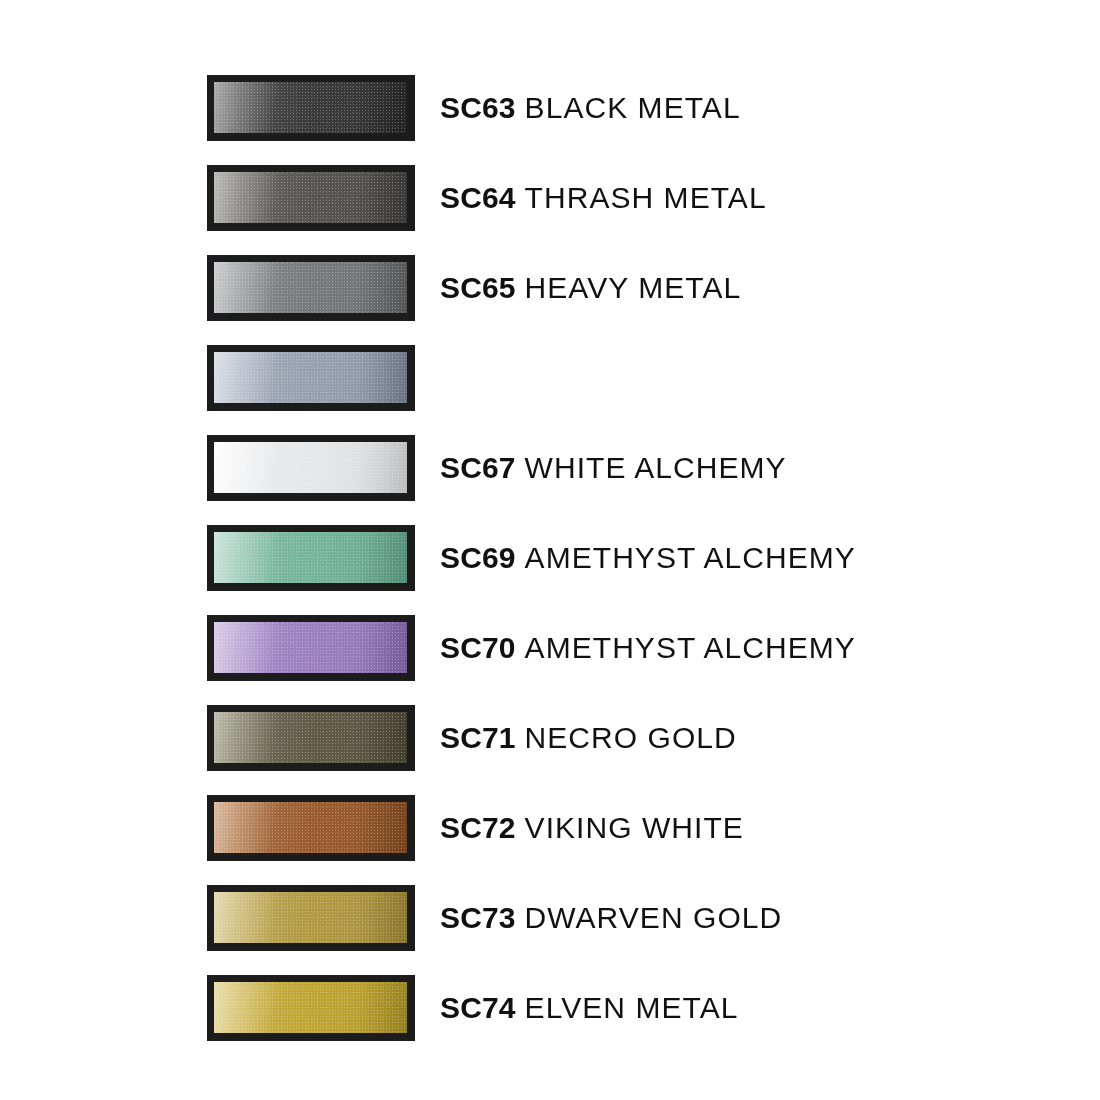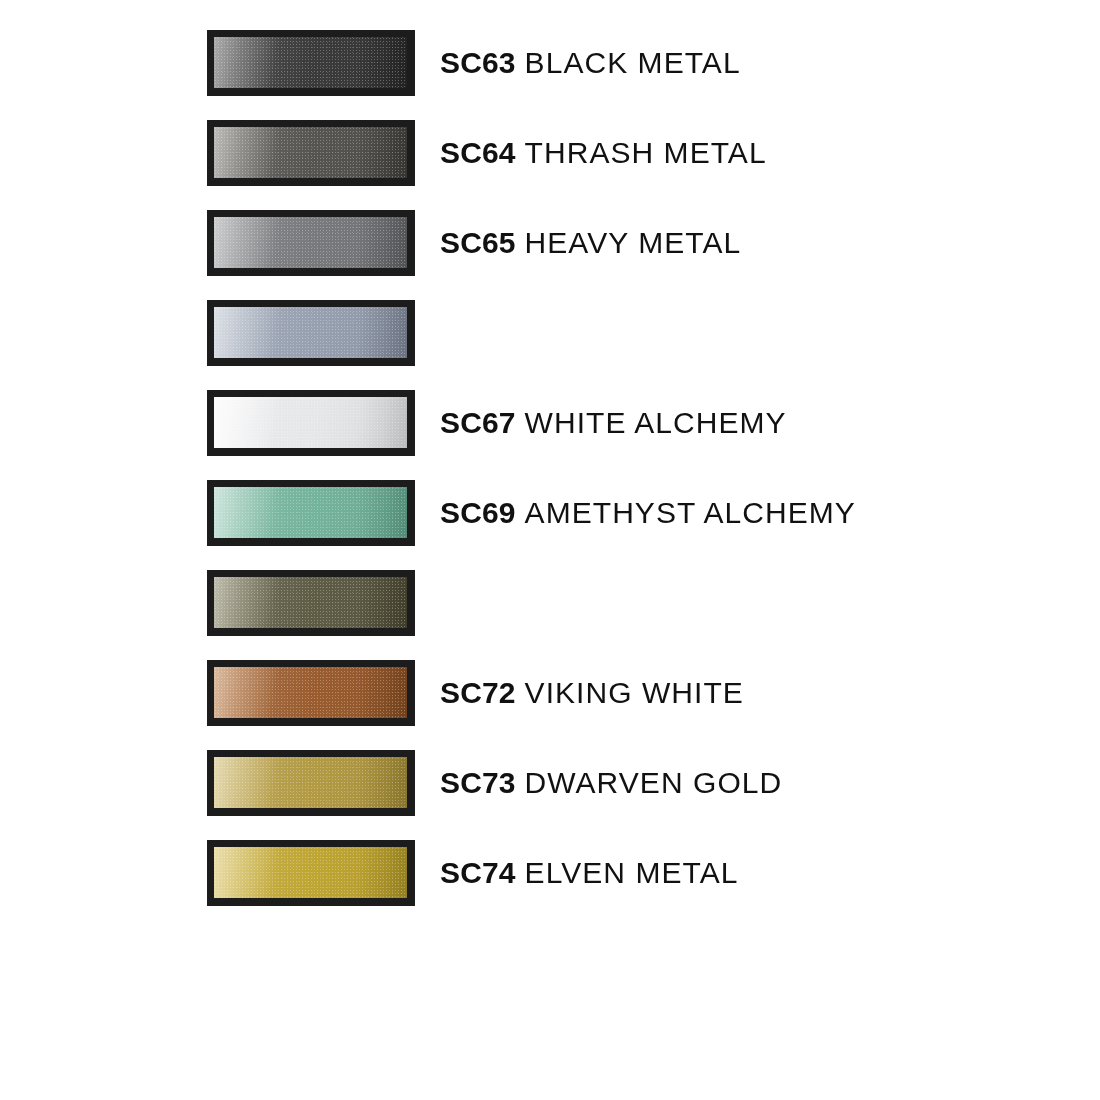--- a/index.html
+++ b/index.html
@@ -13,20 +13,21 @@
     font-family: "Liberation Sans", sans-serif;
     -webkit-font-smoothing: antialiased;
   }
   #palette-sheet {
     width: 1100px;
     height: 852px;
     position: relative;
     background: #ffffff;
     box-sizing: border-box;
     padding: 18px 0 16px 0;
+    margin-top: 45px;
   }
   .swatch-row {
     display: flex;
     align-items: center;
     height: 90px;
     padding-left: 207px;
     box-sizing: border-box;
   }
   .swatch-frame {
     width: 208px;
@@ -122,22 +123,29 @@
       <div class="swatch-label"><span class="swatch-code">SC67</span> <span class="swatch-name">WHITE ALCHEMY</span></div>
     </div>
     <div class="swatch-row">
       <div class="swatch-frame" style="background: rgb(28, 28, 28);">
         <div class="swatch-color" title="EMERALD ALCHEMY" style="background: linear-gradient(97deg, rgb(169, 210, 195) 0%, rgb(116, 179, 156) 34%, rgb(116, 179, 156) 74%, rgb(90, 154, 131) 100%);"></div>
       </div>
       <div class="swatch-label"><span class="swatch-code">SC69</span> <span class="swatch-name">AMETHYST ALCHEMY</span></div>
     </div>
     <div class="swatch-row">
       <div class="swatch-frame" style="background: rgb(28, 28, 28);">
+        <div class="swatch-color" title="AMETHYST ALCHEMY" style="background: linear-gradient(97deg, rgb(192, 170, 216) 0%, rgb(155, 127, 192) 34%, rgb(155, 127, 192) 74%, rgb(127, 100, 166) 100%);"></div>
+      </div>
+      <div class="swatch-label"><span class="swatch-code">SC70</span> <span class="swatch-name">AMETHYST ALCHEMY</span></div>
+    </div>
+    <div class="swatch-row">
+      <div class="swatch-frame" style="background: rgb(28, 28, 28);">
         <div class="swatch-color" title="NECRO GOLD" style="background: linear-gradient(97deg, rgb(143, 140, 112) 0%, rgb(94, 92, 69) 34%, rgb(94, 92, 69) 74%, rgb(70, 68, 47) 100%);"></div>
       </div>
+      <div class="swatch-label"><span class="swatch-code">SC71</span> <span class="swatch-name">NECRO GOLD</span></div>
     </div>
     <div class="swatch-row">
       <div class="swatch-frame" style="background: rgb(28, 28, 28);">
         <div class="swatch-color" title="VIKING GOLD" style="background: linear-gradient(97deg, rgb(192, 138, 92) 0%, rgb(154, 92, 46) 34%, rgb(154, 92, 46) 74%, rgb(125, 71, 30) 100%);"></div>
       </div>
       <div class="swatch-label"><span class="swatch-code">SC72</span> <span class="swatch-name">VIKING WHITE</span></div>
     </div>
     <div class="swatch-row">
       <div class="swatch-frame" style="background: rgb(28, 28, 28);">
         <div class="swatch-color" title="DWARVEN GOLD" style="background: linear-gradient(97deg, rgb(211, 192, 124) 0%, rgb(178, 154, 67) 34%, rgb(178, 154, 67) 74%, rgb(150, 128, 47) 100%);"></div>

